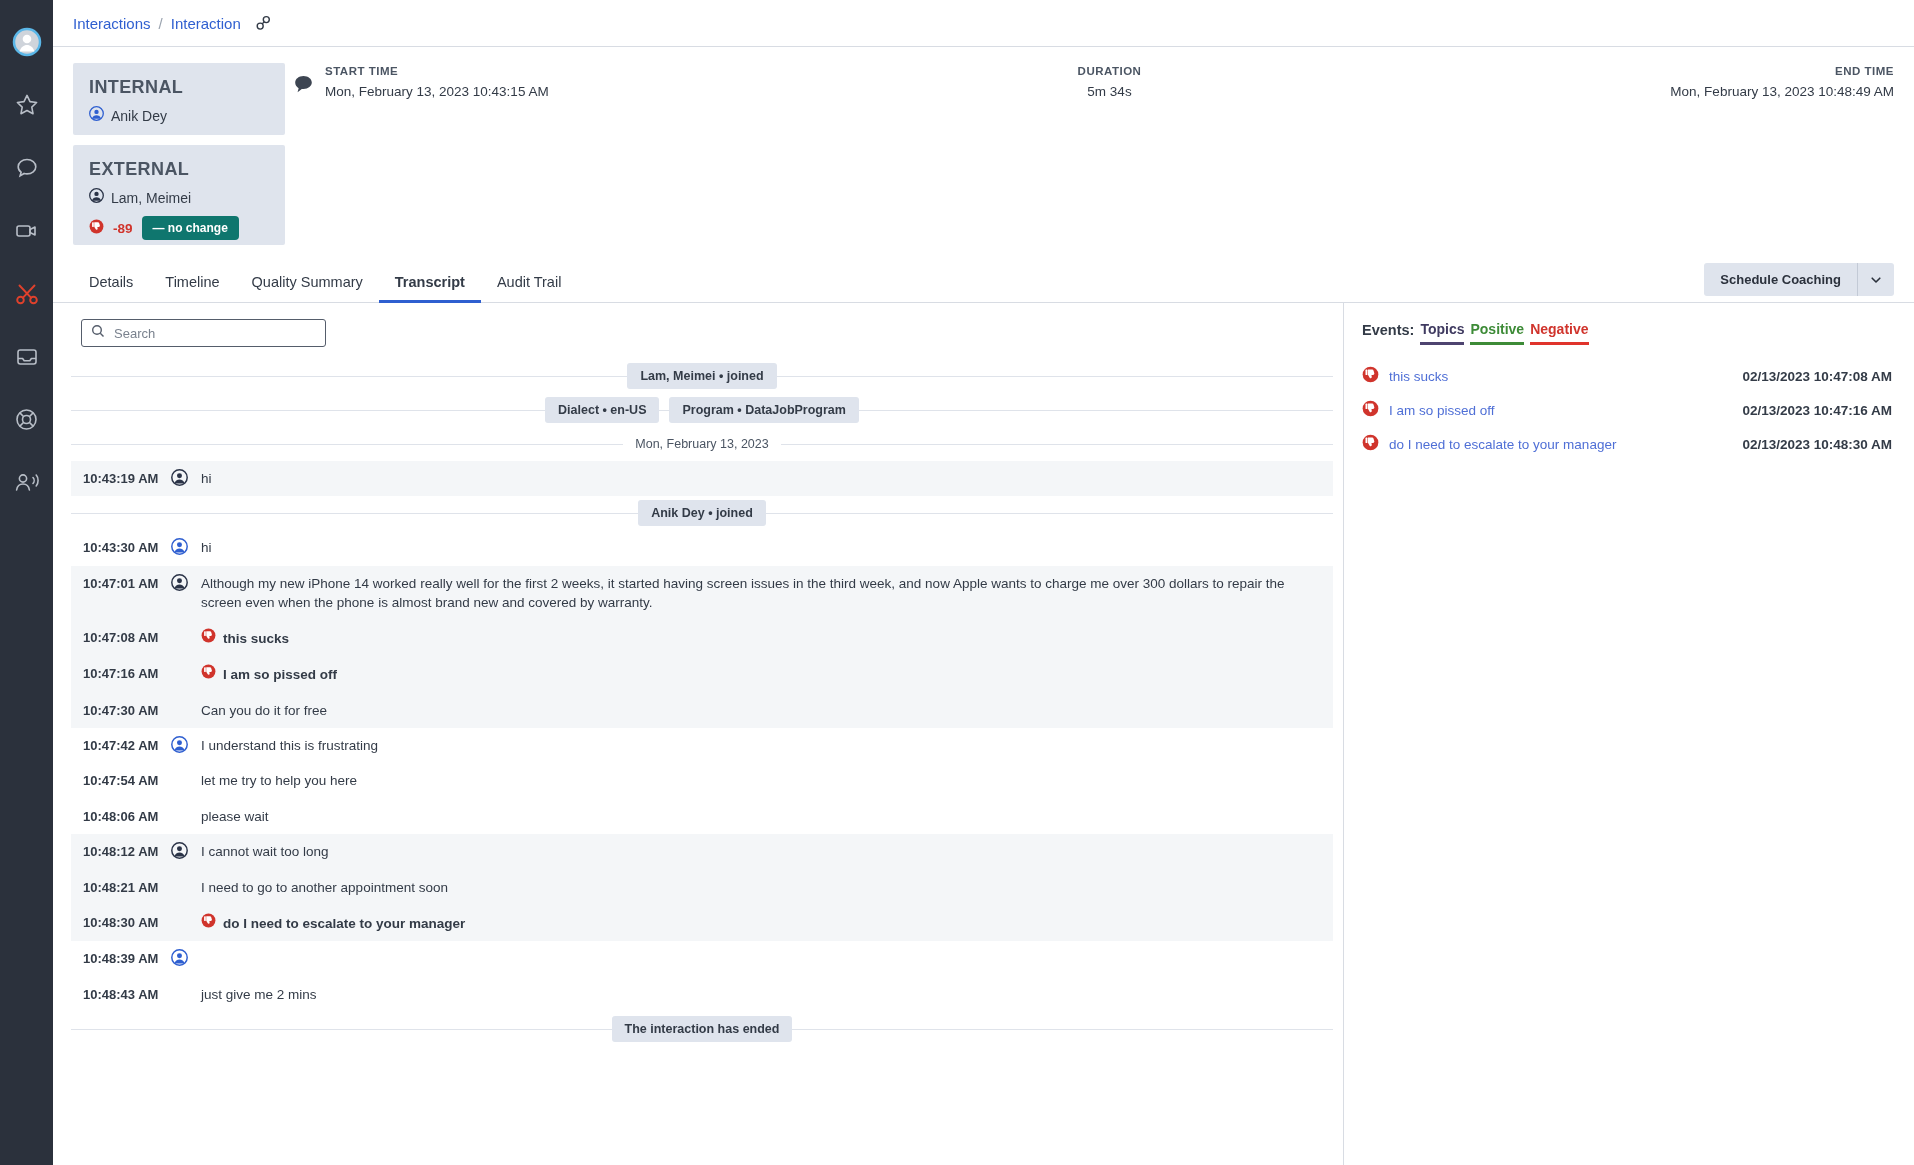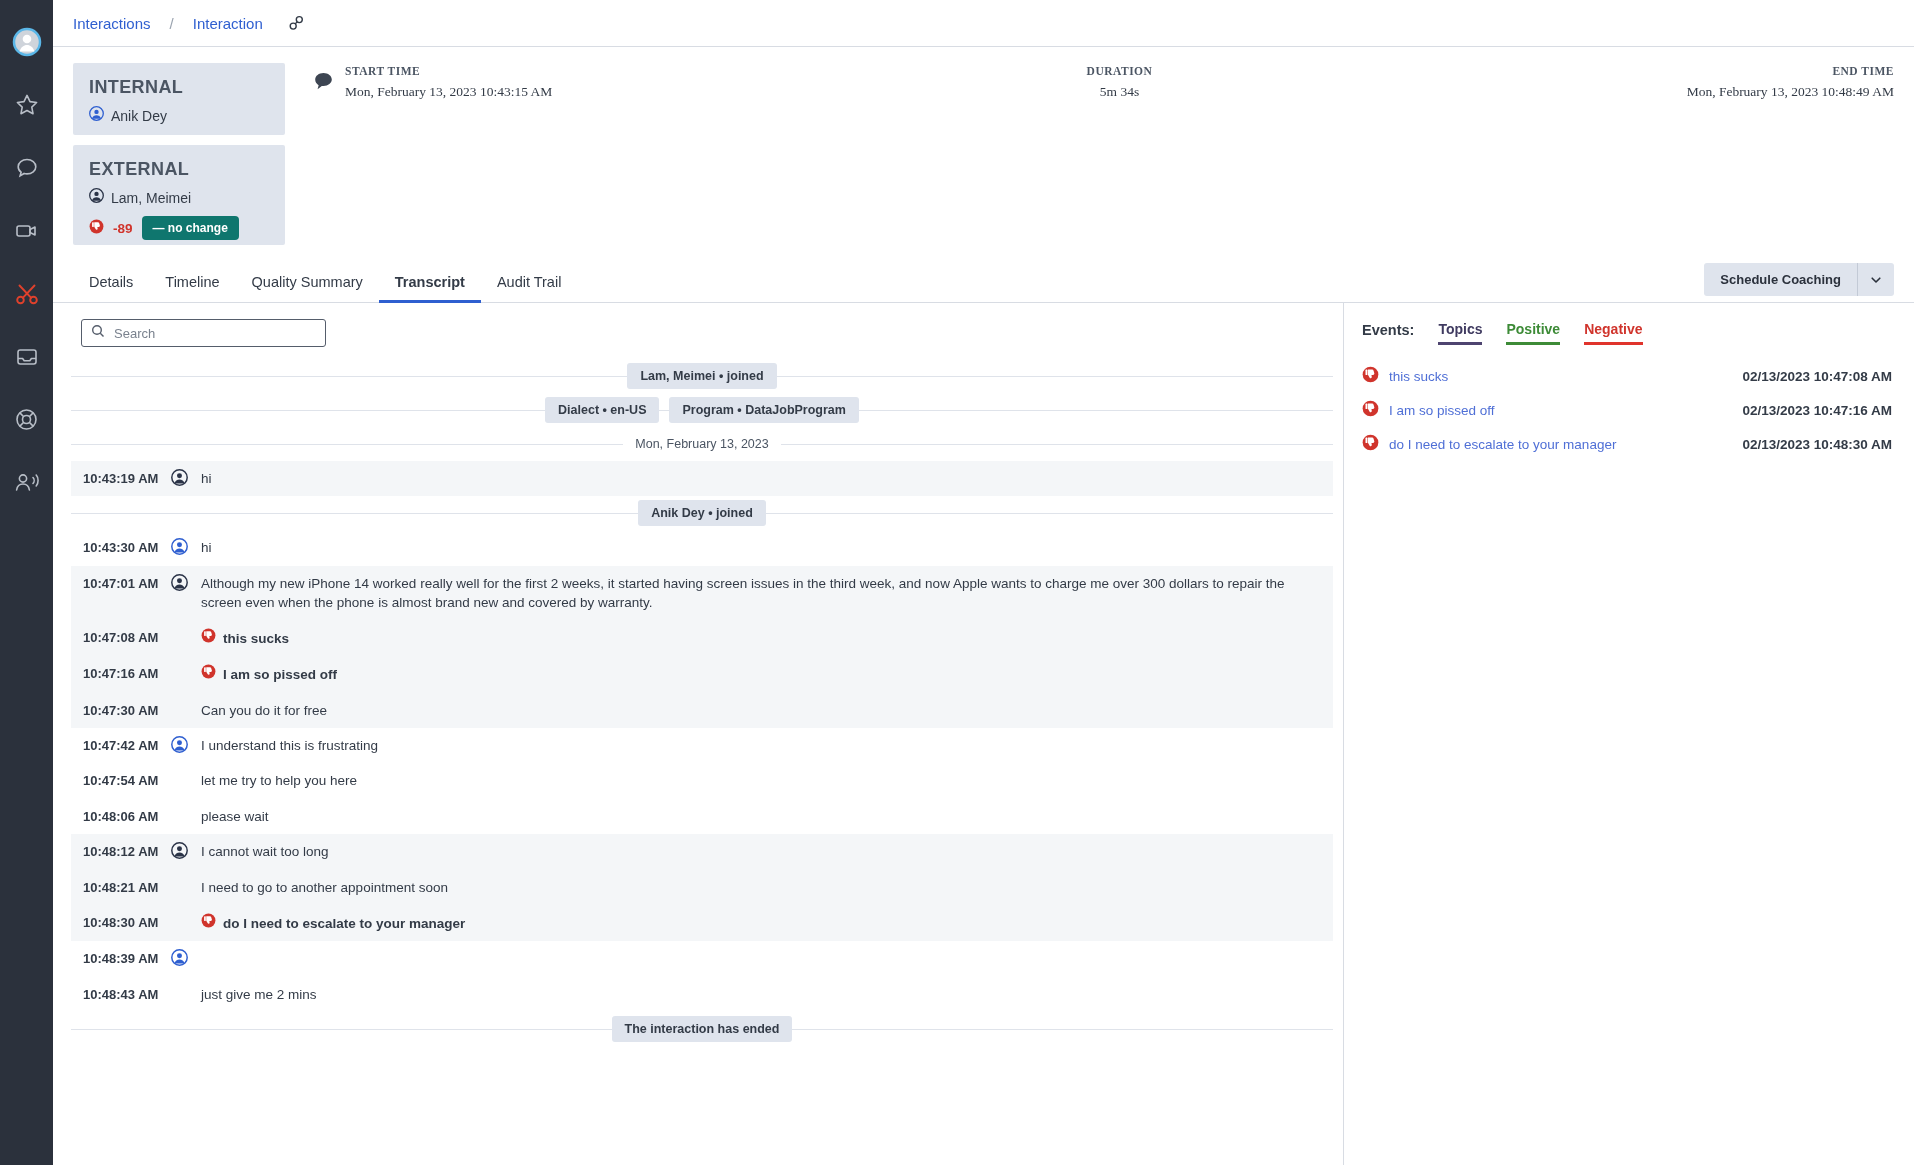--- a/index.html
+++ b/index.html
@@ -24,21 +24,21 @@
     display:flex; align-items:center; justify-content:center;
     cursor:pointer;
   }
   .rail-item svg { display:block; }
 
   
   .main { flex:1 1 auto; display:flex; flex-direction:column; min-width:0; background:#fff; }
 
   .topbar {
     height:47px; flex:0 0 47px;
-    display:flex; align-items:center; gap:19px;
+    display:flex; align-items:center; gap:8px;
     padding:0 0 0 20px;
     border-bottom:1px solid #d8dce3;
     background:#fff;
   }
   .crumb { color:#2f5fd0; font-size:15px; cursor:pointer; }
   .crumb-sep { color:#9aa3af; font-size:15px; }
   .link-icon { margin-left:5px; display:flex; align-items:center; cursor:pointer; }
 
   
   .summary {
@@ -60,22 +60,22 @@
   .party-name-row { display:flex; align-items:center; gap:7px; }
   .party-name { font-size:14px; color:#333b47; }
   .score-row { display:flex; align-items:center; gap:9px; margin-top:9px; }
   .score-val { font-size:13.5px; font-weight:bold; color:#d0342c; }
   .score-pill {
     background:#0f766e; color:#fff; font-size:12px; font-weight:bold;
     padding:5px 11px; border-radius:4px; white-space:nowrap;
   }
 
   .times {
-    flex:1 1 auto; display:flex; align-items:center;
-    padding-left:28px; padding-top:2px; min-width:0;font-family:Liberation Serif, serif;
+    flex:1 1 auto; display:flex; align-items:flex-end;
+    padding-left:8px; padding-top:2px; min-width:0;
   }
   .bubble-icon { margin-right:11px; margin-top:2px; flex:0 0 auto; }
   .time-grid { flex:1 1 auto; display:flex; }
   .time-block { font-size:13px; }
   .time-block.left  { flex:0 0 auto; text-align:left; }
   .time-block.mid   { flex:1 1 auto; text-align:center; }
   .time-block.right { flex:0 0 auto; text-align:right; }
   .time-label {
     font-size:11.5px; font-weight:bold; letter-spacing:.5px;
     color:#4b5563; margin-bottom:7px; text-transform:uppercase;
@@ -154,21 +154,21 @@
     padding-top:1px; white-space:nowrap;
   }
   .msg .av { flex:0 0 30px; display:flex; align-items:center; padding-top:0px; }
   .msg .av.blank { }
   .msg .body { flex:1 1 auto; min-width:0; color:#333b47; }
   .msg .body.evt { font-weight:bold; display:flex; align-items:center; gap:7px; }
   .msg .body .evt-text { }
 
   
   .events-pane { width:570px; flex:0 0 570px; padding:18px 22px 0 18px; }
-  .events-head { display:flex; align-items:flex-start; gap:24px; margin-bottom:14px; }
+  .events-head { display:flex; align-items:flex-start; gap:6px; margin-bottom:14px; }
   .events-title { font-size:14.5px; font-weight:bold; color:#333b47; padding-top:1px; }
   .ev-filter {
     font-size:14px; font-weight:bold; cursor:pointer; padding-bottom:5px;
     border-bottom:3px solid transparent;
   }
   .ev-filter.topics   { color:#3f3a60; border-bottom-color:#4e4470; }
   .ev-filter.positive { color:#3d8b37; border-bottom-color:#3d8b37; }
   .ev-filter.negative { color:#d0342c; border-bottom-color:#e0342c; }
 
   .ev-row {

